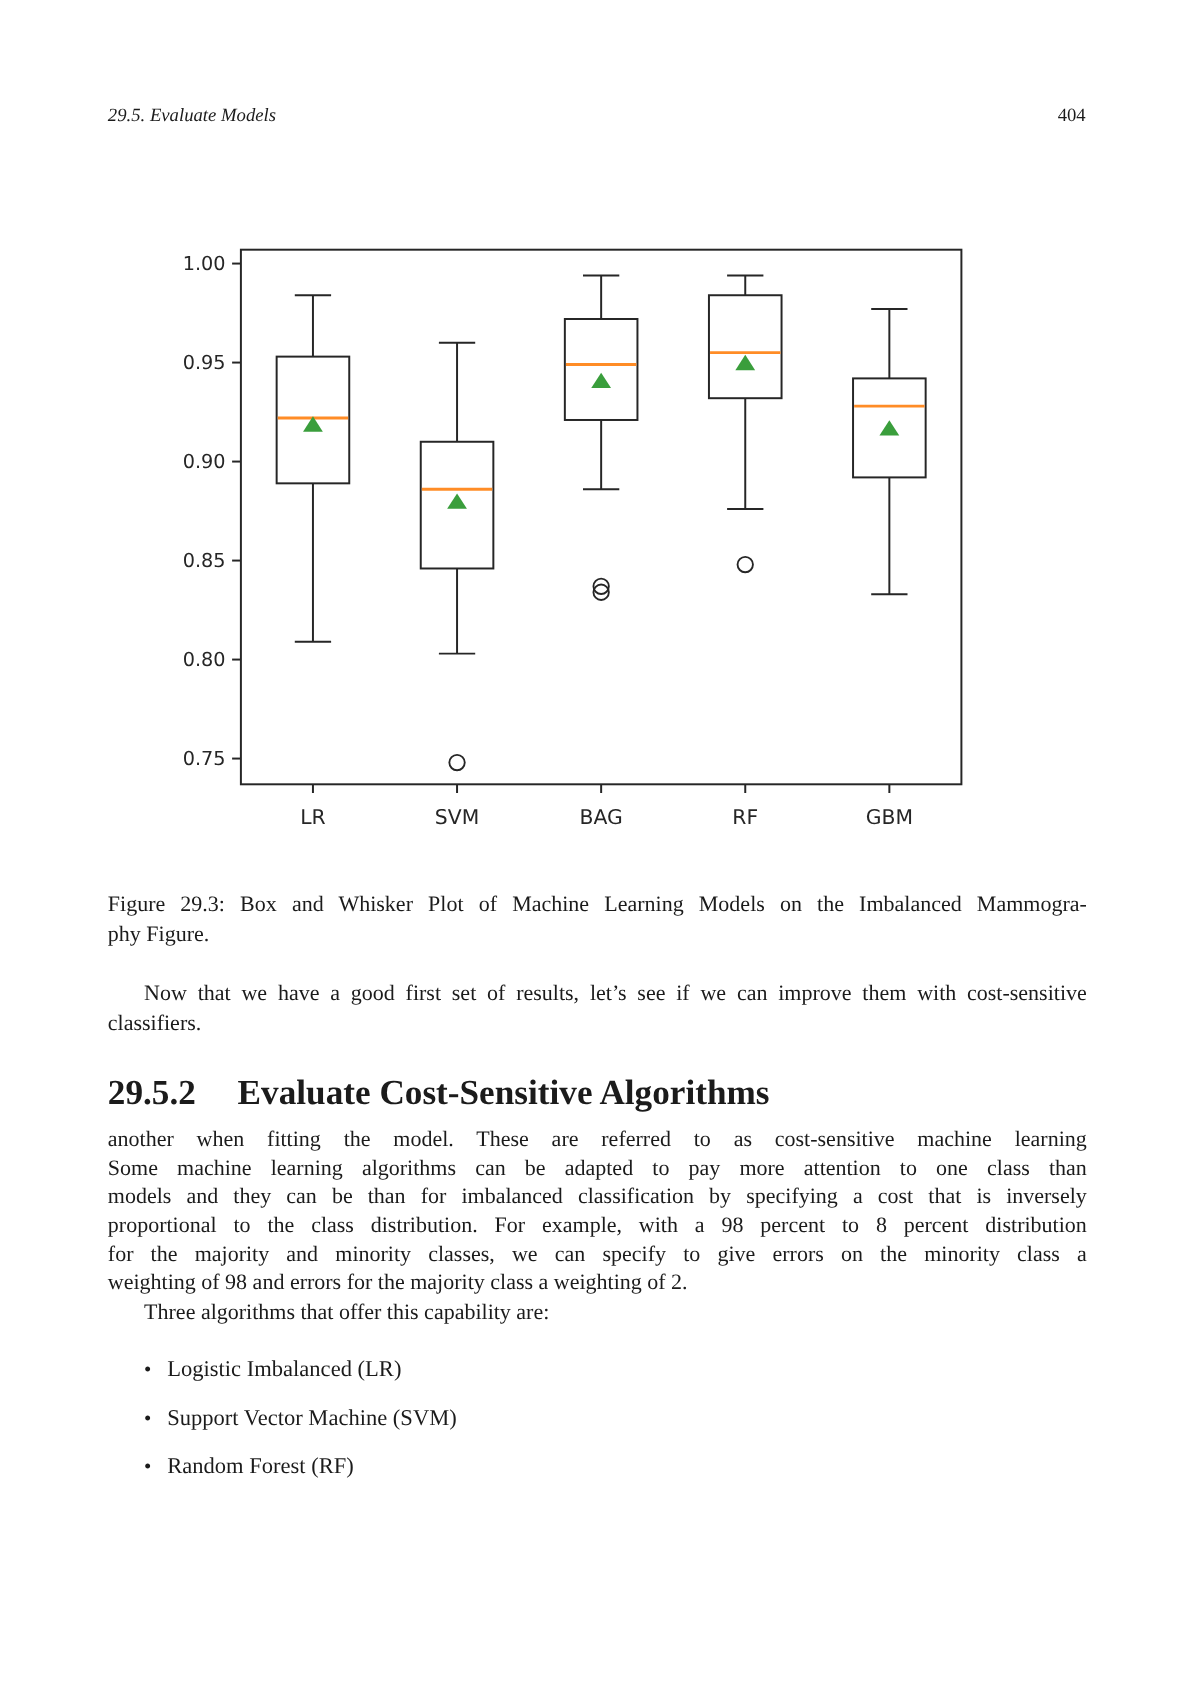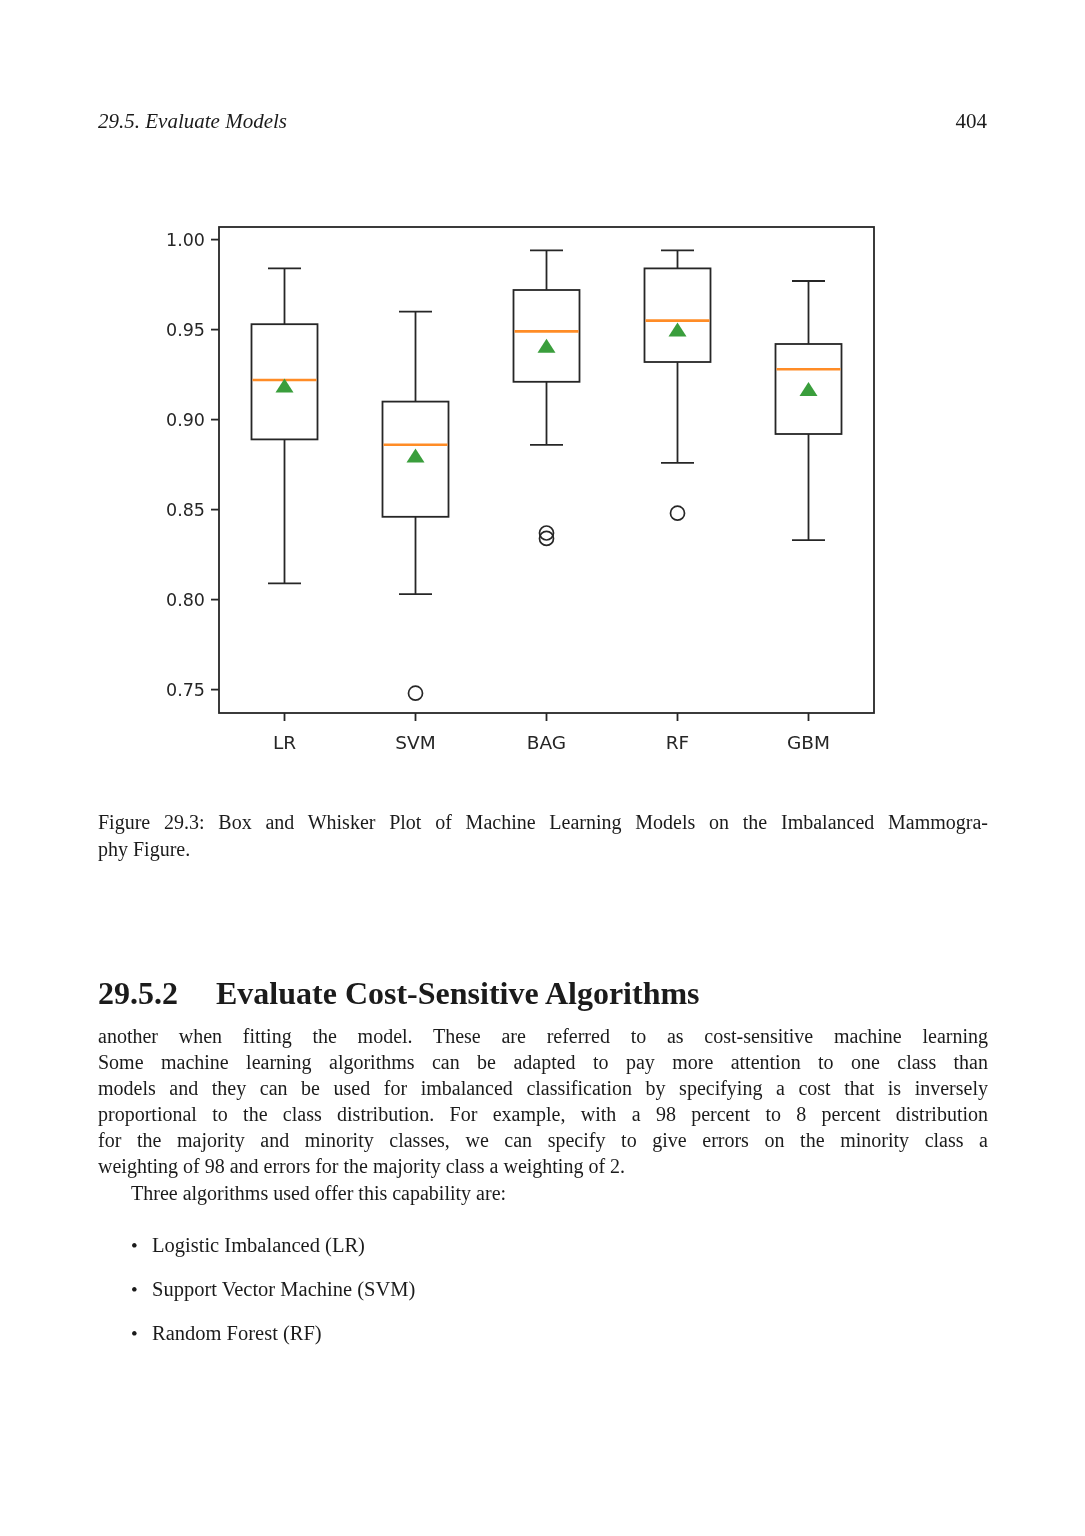--- a/index.html
+++ b/index.html
@@ -1,18 +1,18 @@
 <!DOCTYPE html>
 <html><head>
 <meta charset="utf-8">
 <style>
   html,body{margin:0;padding:0;background:#ffffff;}
   .page{position:relative;width:1085px;height:1536px;background:#ffffff;overflow:hidden;
         font-family:"Liberation Serif",serif;color:#1b1b1b;}
-  .header{position:absolute;left:98px;right:98px;top:109px;height:26px;font-size:21px;line-height:24px;}
+  .header{position:absolute;left:98px;right:98px;top:93px;height:26px;font-size:17px;line-height:24px;}
   .header .left{font-style:italic;float:left;}
   .header .right{float:right;font-style:normal;}
   .chart-wrap{position:absolute;left:150px;top:215px;width:760px;height:560px;}
   .ytick{font-family:"DejaVu Sans",sans-serif;font-size:17.5px;fill:#262626;}
   .xtick{font-family:"DejaVu Sans",sans-serif;font-size:18.5px;fill:#262626;}
   .textblock{position:absolute;left:98px;width:890px;font-size:20px;}
   .caption{top:809px;line-height:27px;}
   .intro{top:890px;line-height:27px;}
   .heading{top:977px;font-size:32px;font-weight:bold;line-height:32px;}
   .heading .num{margin-right:38px;}
@@ -102,36 +102,38 @@
         <path d="M 649.5 180.9999999999998 L 667.5 180.9999999999998 L 658.5 166.9999999999998 Z" fill="#3a9e3c"></path>
       </svg>
   </figure>
 
   <div class="textblock caption" id="caption">
       <div class="line jline">Figure 29.3: Box and Whisker Plot of Machine Learning Models on the Imbalanced Mammogra-</div>
       <div class="line">phy Figure.</div>
     </div>
 
   <div class="textblock intro" id="intro">
+      <div class="line jline indent">Now that we have a good first set of results, let’s see if we can improve them with cost-sensitive</div>
+      <div class="line">classifiers.</div>
     </div>
 
   <div class="textblock heading">
     <span class="num">29.5.2</span><span>Evaluate Cost-Sensitive Algorithms</span>
   </div>
 
   <div class="textblock bodytext" id="bodytext">
       <div class="line jline">another when fitting the model.  These are referred to as cost-sensitive machine learning</div>
       <div class="line jline">Some machine learning algorithms can be adapted to pay more attention to one class than</div>
-      <div class="line jline">models and they can be used for imbalanced classification by specifying a cost that is inversely</div>
+      <div class="line jline">models and they can be than for imbalanced classification by specifying a cost that is inversely</div>
       <div class="line jline">proportional to the class distribution. For example, with a 98 percent to 8 percent distribution</div>
       <div class="line jline">for the majority and minority classes, we can specify to give errors on the minority class a</div>
       <div class="line">weighting of 98 and errors for the majority class a weighting of 2.</div>
     </div>
 
-  <div class="textblock threeline line indent">Three algorithms used offer this capability are:</div>
+  <div class="textblock threeline line indent">Three algorithms that offer this capability are:</div>
 
   <ul class="bullets" id="bullets">
       <li>
         <span class="marker">•</span>
         <span>Logistic Imbalanced (LR)</span>
       </li>
       <li>
         <span class="marker">•</span>
         <span>Support Vector Machine (SVM)</span>
       </li>

